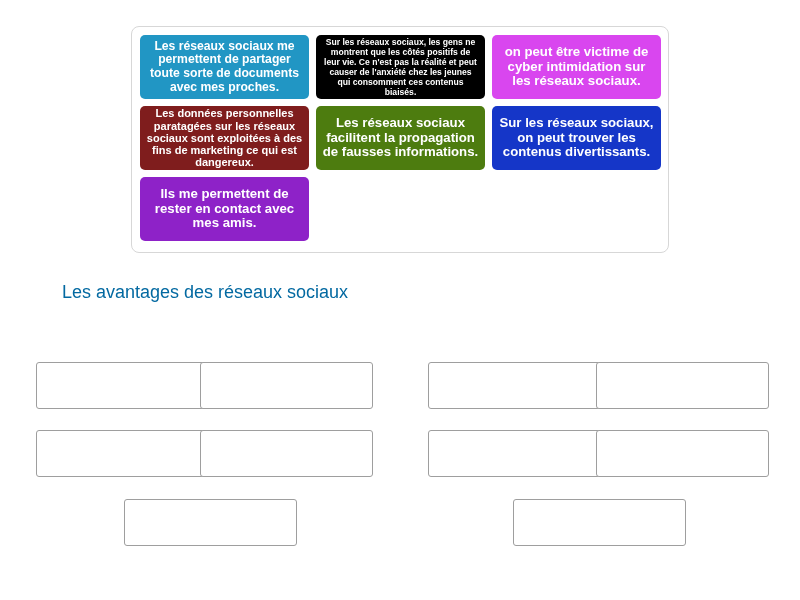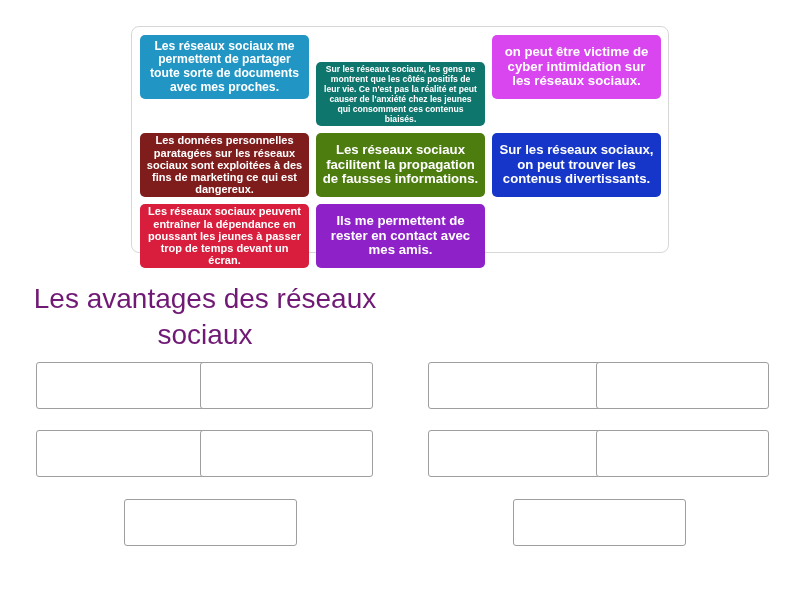--- a/index.html
+++ b/index.html
@@ -61,22 +61,22 @@
     width: 100%;
   }
   .fs-13 { font-size: 13.2px; }
   .fs-12 { font-size: 12.2px; }
   .fs-11 { font-size: 11px; }
   .fs-9  { font-size: 8.6px; line-height: 1.18; }
 
   
   .col-title {
     position: absolute;
-    font-size: 28px;
-    color: #701a75;
+    font-size: 18px;
+    color: #0369a1;
     text-align: center;
     line-height: 1.28;
     font-weight: normal;
   }
   #col-title-left  { left: 30px;  top: 281px; width: 350px; }
   #col-title-right { left: 413px; top: 281px; width: 356px; }
 
   
   .slot {
     position: absolute;
@@ -91,40 +91,37 @@
 <body>
 
 <div id="app">
 
   <div class="tray">
     <div class="tray-grid">
 
       <div class="tile" style="background: rgb(33, 150, 196);">
         <span class="tile-text fs-12">Les réseaux sociaux me permettent de partager toute sorte de documents avec mes proches.</span>
       </div>
-      <div class="tile" style="background: #0f766e; margin-top: 27px;">
+      <div class="tile" style="background: #000000;">
         <span class="tile-text fs-9">Sur les réseaux sociaux, les gens ne montrent que les côtés positifs de leur vie. Ce n'est pas la réalité et peut causer de l'anxiété chez les jeunes qui consomment ces contenus biaisés.</span>
       </div>
       <div class="tile" style="background: #d946ef;">
         <span class="tile-text fs-13">on peut être victime de cyber intimidation sur les réseaux sociaux.</span>
       </div>
 
       <div class="tile" style="background: #7f1d1d;">
         <span class="tile-text fs-11">Les données personnelles paratagées sur les réseaux sociaux sont exploitées à des fins de marketing ce qui est dangereux.</span>
       </div>
       <div class="tile" style="background: #4d7c0f;">
         <span class="tile-text fs-13">Les réseaux sociaux facilitent la propagation de fausses informations.</span>
       </div>
       <div class="tile" style="background: rgb(21, 54, 200); align-items: center;">
         <span class="tile-text fs-13">Sur les réseaux sociaux, on peut trouver les contenus divertissants.</span>
       </div>
 
-      <div class="tile" style="background: rgb(216, 30, 60);">
-        <span class="tile-text fs-11">Les réseaux sociaux peuvent entraîner la dépendance en poussant les jeunes à passer trop de temps devant un écran.</span>
-      </div>
       <div class="tile" style="background: rgb(142, 34, 200);">
         <span class="tile-text fs-13">Ils me permettent de rester en contact avec mes amis.</span>
       </div>
 
     </div>
   </div>
 
   <div class="col-title" id="col-title-left">Les avantages des réseaux sociaux</div>
 
   <div class="slot slot-w-lg" style="left:36px;  top:362px;"></div>

